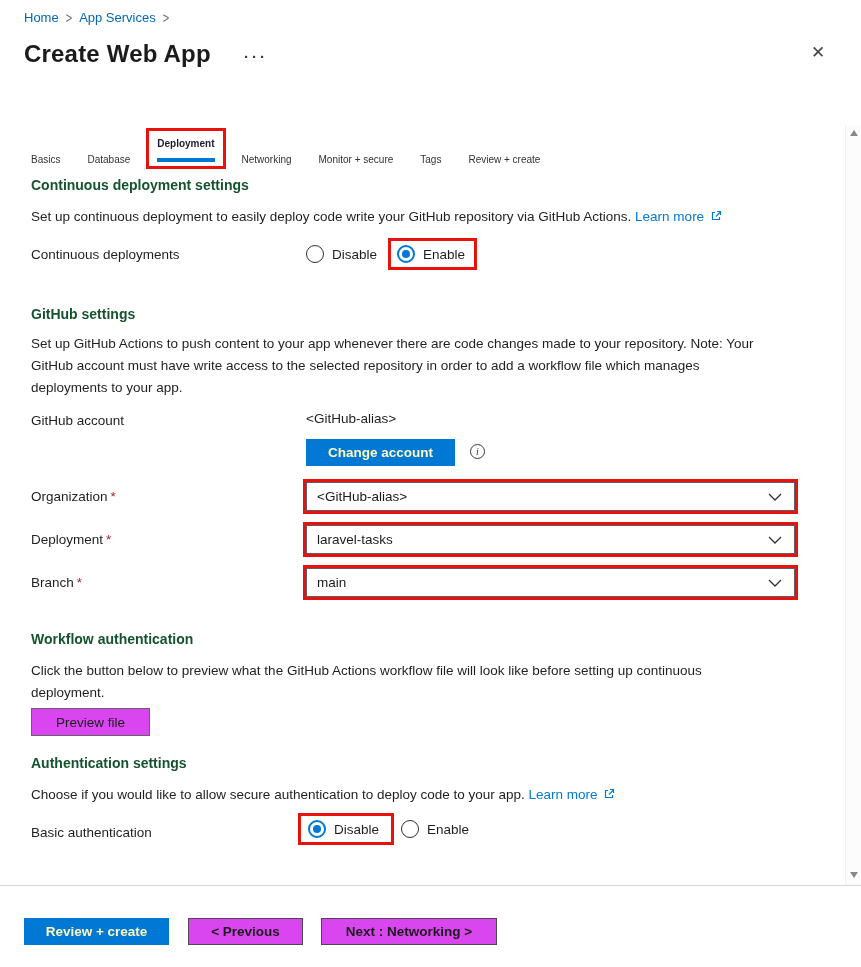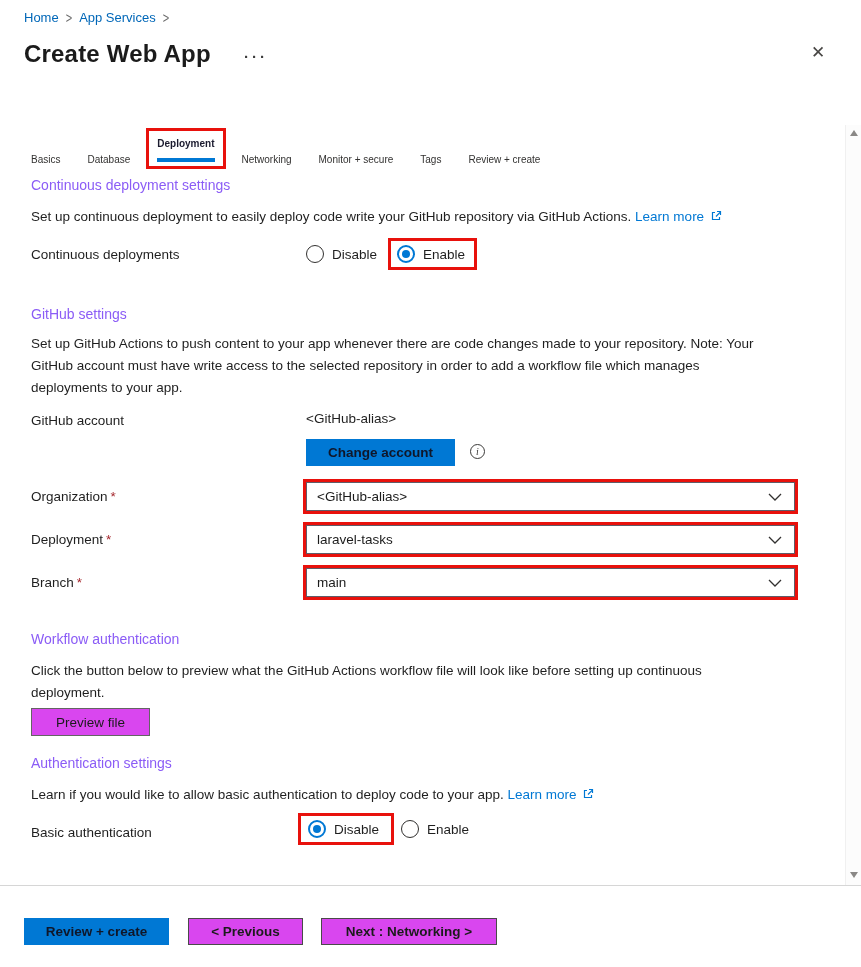--- a/index.html
+++ b/index.html
@@ -25,36 +25,36 @@
   .page-title{position:absolute;left:24px;top:40px;font-size:24px;font-weight:700;color:#1b1b1b;letter-spacing:.2px;}
   .more-dots{position:absolute;left:244px;top:48px;font-size:15px;font-weight:700;color:#3b3b3b;letter-spacing:3px;cursor:pointer;}
   .close-x{position:absolute;left:811px;top:44px;font-size:17px;color:#484644;cursor:pointer;line-height:1;}
   
   .tabs{position:absolute;left:31px;top:135px;display:flex;gap:27px;font-size:10px;color:#323130;align-items:flex-end;}
   .tab{cursor:pointer;white-space:nowrap;line-height:18px;}
   .tab-active-wrap{border:3px solid var(--red);margin:-7px -11px 0;padding:4px 8px 4px 8px;display:inline-flex;flex-direction:column;}
   .tab-active-wrap .tab{font-weight:700;color:#1b1b2f;}
   .tab-underline{height:4px;background:var(--accent);margin-top:5px;}
   
-  .sec-heading{position:absolute;left:31px;font-size:14px;font-weight:400;color:#8b5cf6;}
+  .sec-heading{position:absolute;left:31px;font-size:14px;font-weight:700;color:#14532d;}
   .para{position:absolute;left:31px;width:748px;font-size:13.5px;line-height:22px;color:#1f1f1f;}
   .para a{color:var(--accent);text-decoration:none;cursor:pointer;}
   .ext-icon{display:inline-block;vertical-align:-1px;margin-left:2px;}
   .field-label{position:absolute;left:31px;font-size:13.5px;color:#1f1f1f;}
   .req{color:#a4262c;margin-left:3px;}
   
   .radio-row{position:absolute;display:flex;align-items:center;}
   .radio{display:inline-flex;align-items:center;gap:8px;font-size:13.5px;color:#1f1f1f;cursor:pointer;}
   .rc{width:18px;height:18px;border:1px solid #323130;border-radius:50%;background:#fff;position:relative;flex:0 0 auto;}
   .rc.checked{border:2px solid var(--accent);}
   .rc.checked::after{content:"";position:absolute;inset:3px;background:var(--accent);border-radius:50%;}
   .rbox{border:3px solid var(--red);display:inline-flex;align-items:center;}
   
   .acct-value{position:absolute;left:306px;font-size:13.5px;color:#1f1f1f;}
-  .btn-primary{background:var(--accent);color:#0f172a;font-weight:700;font-size:13.5px;border:none;cursor:pointer;font-family:inherit;}
+  .btn-primary{background:var(--accent);color:#fef9c3;font-weight:700;font-size:13.5px;border:none;cursor:pointer;font-family:inherit;}
   .change-btn{position:absolute;left:306px;top:439px;width:149px;height:27px;}
   .info-icon{position:absolute;left:470px;top:444px;width:15px;height:15px;border:1px solid #3b3a39;border-radius:50%;font-size:10px;color:#3b3a39;display:flex;align-items:center;justify-content:center;font-style:italic;font-family:"Liberation Serif",serif;cursor:pointer;}
   
   .dd-red{position:absolute;left:303px;width:495px;border:3px solid var(--red);}
   .dropdown{height:29px;border:1px solid #5f5d69;background:#fff;display:flex;align-items:center;justify-content:space-between;padding:0 12px 0 10px;font-size:13.5px;color:#1b1b1b;cursor:pointer;}
   
   .btn-outline{background:#d946ef;border:1px solid #4a4a4a;color:#1b1b1b;font-size:13.5px;cursor:pointer;font-family:inherit;}
   .preview-btn{position:absolute;left:31px;top:708px;width:119px;height:28px;border:1px solid #646464;font-weight:400;}
   
   .footer-divider{position:absolute;left:0;top:885px;width:861px;height:1px;background:#d6d6d6;}
@@ -161,21 +161,21 @@
         </svg></span>
   </div>
 </div>
 
 <div class="sec-heading" style="top:631px">Workflow authentication</div>
 <div class="para" style="top:660px">Click the button below to preview what the GitHub Actions workflow file will look like before setting up continuous deployment.</div>
 <button class="btn-outline preview-btn">Preview file</button>
 
 <div class="sec-heading" style="top:755px">Authentication settings</div>
 <div class="para" style="top:784px">
-  <span>Learn if you would like to allow basic authentication to deploy code to your app.</span>
+  <span>Choose if you would like to allow secure authentication to deploy code to your app.</span>
   <a>Learn more</a>
   <span class="ext-icon"><svg width="12" height="12" viewBox="0 0 12 12">
         <path d="M5 2.5H2.5v7h7V7" fill="none" stroke="#0078d4" stroke-width="1.2"></path>
         <path d="M7 1.5h3.5V5M10.8 1.7L6 6.5" fill="none" stroke="#0078d4" stroke-width="1.2"></path>
       </svg></span>
 </div>
 <div class="field-label" style="top:825px">Basic authentication</div>
 <div class="radio-row" style="left:298px;top:813px">
   <span class="rbox" style="padding:4px 12px 4px 7px">
     <span class="radio">

